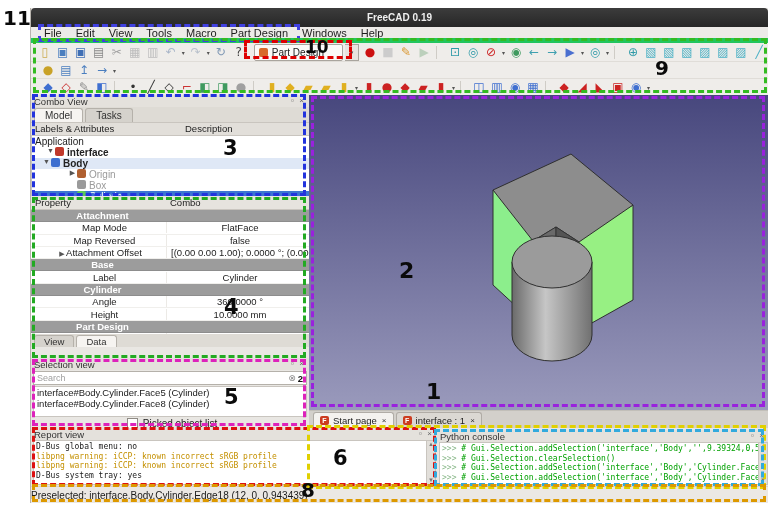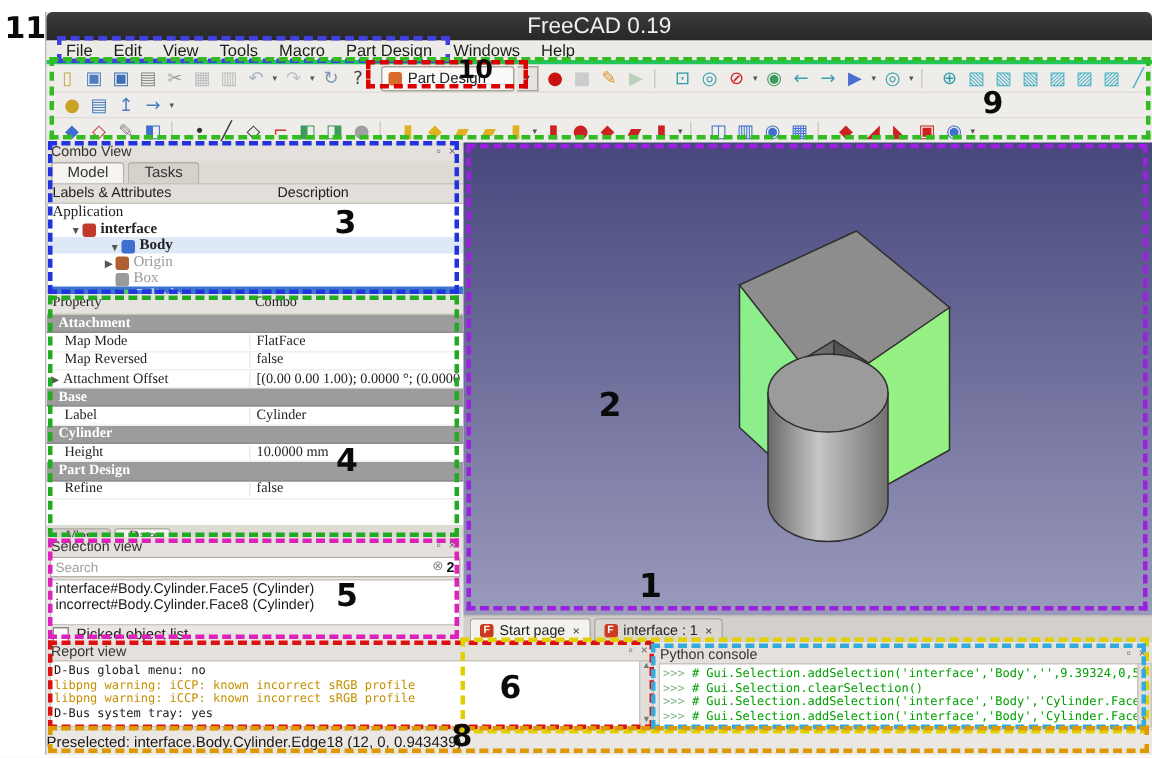--- a/index.html
+++ b/index.html
@@ -4,23 +4,23 @@
 <style>
   html,body{margin:0;padding:0;background:#fff;}
   #stage{position:relative;width:768px;height:505px;background:#fff;overflow:hidden;
          font-family:"Liberation Sans",sans-serif;-webkit-font-smoothing:antialiased;}
   #appwin{position:absolute;left:30px;top:8px;width:738px;height:495px;background:#e9e7e3;
           border-left:1px solid #b8b4ae;box-sizing:border-box;}
   
   .titlebar{position:absolute;left:0;top:0;width:100%;height:19px;
             background:linear-gradient(#3c3c3c,#272727);border-radius:4px 4px 0 0;
             display:flex;align-items:center;justify-content:center;}
-  .titlebar span{color:#efefef;font-size:15px;font-weight:normal;text-align:center;}
+  .titlebar span{color:#efefef;font-size:10px;font-weight:bold;text-align:center;}
   .menubar{position:absolute;left:0;top:19px;width:100%;height:16px;background:#edebe8;
-           display:flex;align-items:center;padding-left:6px;box-sizing:border-box;border-bottom:3px solid #22c55e;}
+           display:flex;align-items:center;padding-left:6px;box-sizing:border-box;border-bottom:5px solid #22c55e;}
   .menu-item{font-size:11px;color:#1c1c1c;padding:0 7px;line-height:16px;}
   .tbrow{position:absolute;left:0;width:100%;display:flex;align-items:center;background:#efedea;box-sizing:border-box;}
   .tb1{top:35px;height:19px;border-bottom:1px solid #e0ddd8;}
   .tb2{top:54px;height:17px;border-bottom:1px solid #e0ddd8;}
   .tb3{top:71px;height:16px;}
   .tbi{width:16px;height:15px;margin:0 1px;font-family:"DejaVu Sans",sans-serif;font-size:12px;
        line-height:15px;text-align:center;flex:0 0 auto;}
   .dd{width:7px;font-size:6px;color:#555;text-align:center;flex:0 0 auto;}
   .tsep{width:6px;height:13px;border-left:1px solid #cfccc6;margin:0 3px;flex:0 0 auto;}
   .wbcombo{display:flex;align-items:center;height:15px;background:#fbfaf8;border:1px solid #a9a59e;
@@ -35,50 +35,50 @@
   .ptitle .t{font-size:9.5px;color:#333;flex:1;}
   .pbtn{font-size:8px;color:#666;width:9px;text-align:center;line-height:10px;}
   
   .ctabs{height:15px;display:flex;align-items:flex-end;padding-left:3px;background:#dedbd5;}
   .ctab{font-size:10px;padding:1px 10px;border:1px solid #b5b1aa;border-bottom:none;
         border-radius:3px 3px 0 0;background:#d5d2cc;color:#333;margin-right:2px;}
   .ctab.active{background:#f6f4f1;}
   .colhdr{height:12px;display:flex;background:#e2dfda;border:1px solid #c9c5bf;border-width:1px 0;font-size:9.5px;color:#222;}
   .colhdr .c1{width:150px;padding-left:4px;}
   .treebox{background:#fff;height:60px;overflow:hidden;border-left:1px solid #c9c5bf;}
-  .trow{height:11px;display:flex;align-items:flex-end;font-size:10px;color:#222;white-space:nowrap;font-family:Liberation Serif, serif;}
+  .trow{height:11px;display:flex;align-items:flex-start;font-size:10px;color:#222;white-space:nowrap;}
   .trow .arrow{font-size:7px;color:#555;width:9px;text-align:center;}
   .trow .noarrow{width:9px;}
   .trow .ticon{width:9px;height:9px;border-radius:2px;margin-right:3px;flex:0 0 auto;}
   .trow.sel{background:#3c76d2;color:#fff;}
   .trow.hover{background:#dfe8f6;}
   .trow.dim{color:#9a9a9a;}
   .trow.bold{font-weight:bold;}
   
   .phdr{height:12px;display:flex;background:#e6e3de;border-bottom:1px solid #c9c5bf;font-size:9.5px;color:#222;}
   .phdr .c1{width:135px;padding-left:4px;}
-  .pgrid{background:#fff;height:140px;overflow:hidden;}
+  .pgrid{background:#fff;height:124px;overflow:hidden;text-align:center;}
   .prow{height:11.3px;display:flex;font-size:9.5px;color:#222;border-bottom:1px solid #f0efec;align-items:center;}
   .prow .n{width:135px;padding-left:12px;box-sizing:border-box;white-space:nowrap;overflow:hidden;}
   .prow .v{flex:1;padding-left:4px;border-left:1px solid #eceae6;white-space:nowrap;overflow:hidden;}
   .prow.group{background:#9c9c9c;color:#fff;font-weight:bold;border-bottom:1px solid #8d8d8d;}
   .prow.group .n{padding-left:8px;}
   .prow .exp{font-size:7px;color:#555;width:8px;display:inline-block;}
   .ptabs{height:13px;display:flex;align-items:flex-end;padding-left:3px;background:#dedbd5;}
   .ptab{font-size:9.5px;padding:0 9px;border:1px solid #b5b1aa;border-bottom:none;border-radius:3px 3px 0 0;
         background:#d5d2cc;color:#333;margin-right:2px;}
   .ptab.active{background:#f6f4f1;}
   
   .searchrow{height:12px;margin:1px 2px;background:#fff;border:1px solid #b5b1aa;display:flex;align-items:center;padding:0 3px;}
   .searchrow .ph{flex:1;font-size:9px;color:#a0a0a0;}
   .searchrow .clr{font-size:9px;color:#888;margin-right:2px;font-family:"DejaVu Sans",sans-serif;}
   .searchrow .cnt{font-size:9.5px;color:#111;font-weight:bold;}
   .sellist{background:#fff;border:1px solid #c9c5bf;margin:0 2px;height:29px;overflow:hidden;}
   .selitem{font-size:9.5px;color:#1a1a1a;line-height:11px;padding-left:3px;white-space:nowrap;}
-  .pickedrow{height:13px;display:flex;align-items:center;padding-left:4px;}
+  .pickedrow{height:13px;display:flex;align-items:center;padding-left:4px;justify-content:center;}
   .checkbox{width:9px;height:9px;background:#fff;border:1px solid #8f8b85;margin-right:5px;}
   .pickedrow span.lab{font-size:10px;color:#222;}
   
   .view3d{position:absolute;left:278px;top:87px;width:460px;height:315px;
           background:linear-gradient(#47477d,#9a9abc);overflow:hidden;}
   .mditabs{position:absolute;left:278px;top:402px;width:460px;height:18px;background:#d3d0cb;
            display:flex;align-items:flex-end;padding-left:4px;box-sizing:border-box;border-top:1px solid #c2bfb9;}
   .mtab{display:flex;align-items:center;height:15px;border:1px solid #b0aca6;border-bottom:none;
         border-radius:3px 3px 0 0;padding:0 6px;margin-right:2px;font-size:9.5px;color:#222;background:#dbd8d3;}
   .mtab.active{background:#f4f2ef;}
@@ -235,21 +235,21 @@
       </div>
       <div class="treebox" id="treebox">
           <div class="trow" style="padding-left: 3px;">
             <span>Application</span>
           </div>
           <div class="trow bold" style="padding-left: 14px;">
             <span class="arrow">▼</span>
             <span class="ticon" style="background: rgb(192, 57, 43);"></span>
             <span>interface</span>
           </div>
-          <div class="trow hover bold" style="padding-left: 40px;">
+          <div class="trow hover bold" style="padding-left: 10px;">
             <span class="arrow">▼</span>
             <span class="ticon" style="background: rgb(61, 111, 208);"></span>
             <span>Body</span>
           </div>
           <div class="trow dim" style="padding-left: 36px;">
             <span class="arrow">▶</span>
             <span class="ticon" style="background: rgb(176, 96, 48);"></span>
             <span>Origin</span>
           </div>
           <div class="trow dim" style="padding-left: 36px;">
@@ -258,21 +258,21 @@
             <span>Box</span>
           </div>
           <div class="trow sel" style="padding-left: 36px;">
             <span class="noarrow"></span>
             <span class="ticon" style="background: rgb(89, 201, 89);"></span>
             <span>Cylinder</span>
           </div>
         </div>
     </div>
 
-    <div class="panel" style="left:0;top:189px;width:278px;height:161px;font-family:Liberation Serif, serif;">
+    <div class="panel" style="left:0;top:189px;width:278px;height:161px;">
       <div class="phdr">
         <span class="c1">Property</span>
         <span>Combo</span>
       </div>
       <div class="pgrid" id="pgrid">
           <div class="prow group">
             <span class="n">Attachment</span>
           </div>
           <div class="prow">
             <span class="n">Map Mode</span>
@@ -288,20 +288,24 @@
           </div>
           <div class="prow group">
             <span class="n">Base</span>
           </div>
           <div class="prow">
             <span class="n">Label</span>
             <span class="v">Cylinder</span>
           </div>
           <div class="prow group">
             <span class="n">Cylinder</span>
+          </div>
+          <div class="prow">
+            <span class="n">Angle</span>
+            <span class="v">360.0000 °</span>
           </div>
           <div class="prow">
             <span class="n">Height</span>
             <span class="v">10.0000 mm</span>
           </div>
           <div class="prow group">
             <span class="n">Part Design</span>
           </div>
           <div class="prow">
             <span class="n">Refine</span>
@@ -320,21 +324,21 @@
         <span class="pbtn">▫</span>
         <span class="pbtn">×</span>
       </div>
       <div class="searchrow">
         <span class="ph">Search</span>
         <span class="clr">⊗</span>
         <span class="cnt">2</span>
       </div>
       <div class="sellist" id="sellist">
           <div class="selitem">interface#Body.Cylinder.Face5 (Cylinder)</div>
-          <div class="selitem">incorrect#Body.Cylinder.Face8 (Cylinder)</div>
+          <div class="selitem">interface#Body.Cylinder.Face8 (Cylinder)</div>
         </div>
       <div class="pickedrow">
         <span class="checkbox"></span>
         <span class="lab">Picked object list</span>
       </div>
     </div>
 
     <div class="view3d">
       <svg width="460" height="315" viewBox="0 0 460 315">
         <defs>

